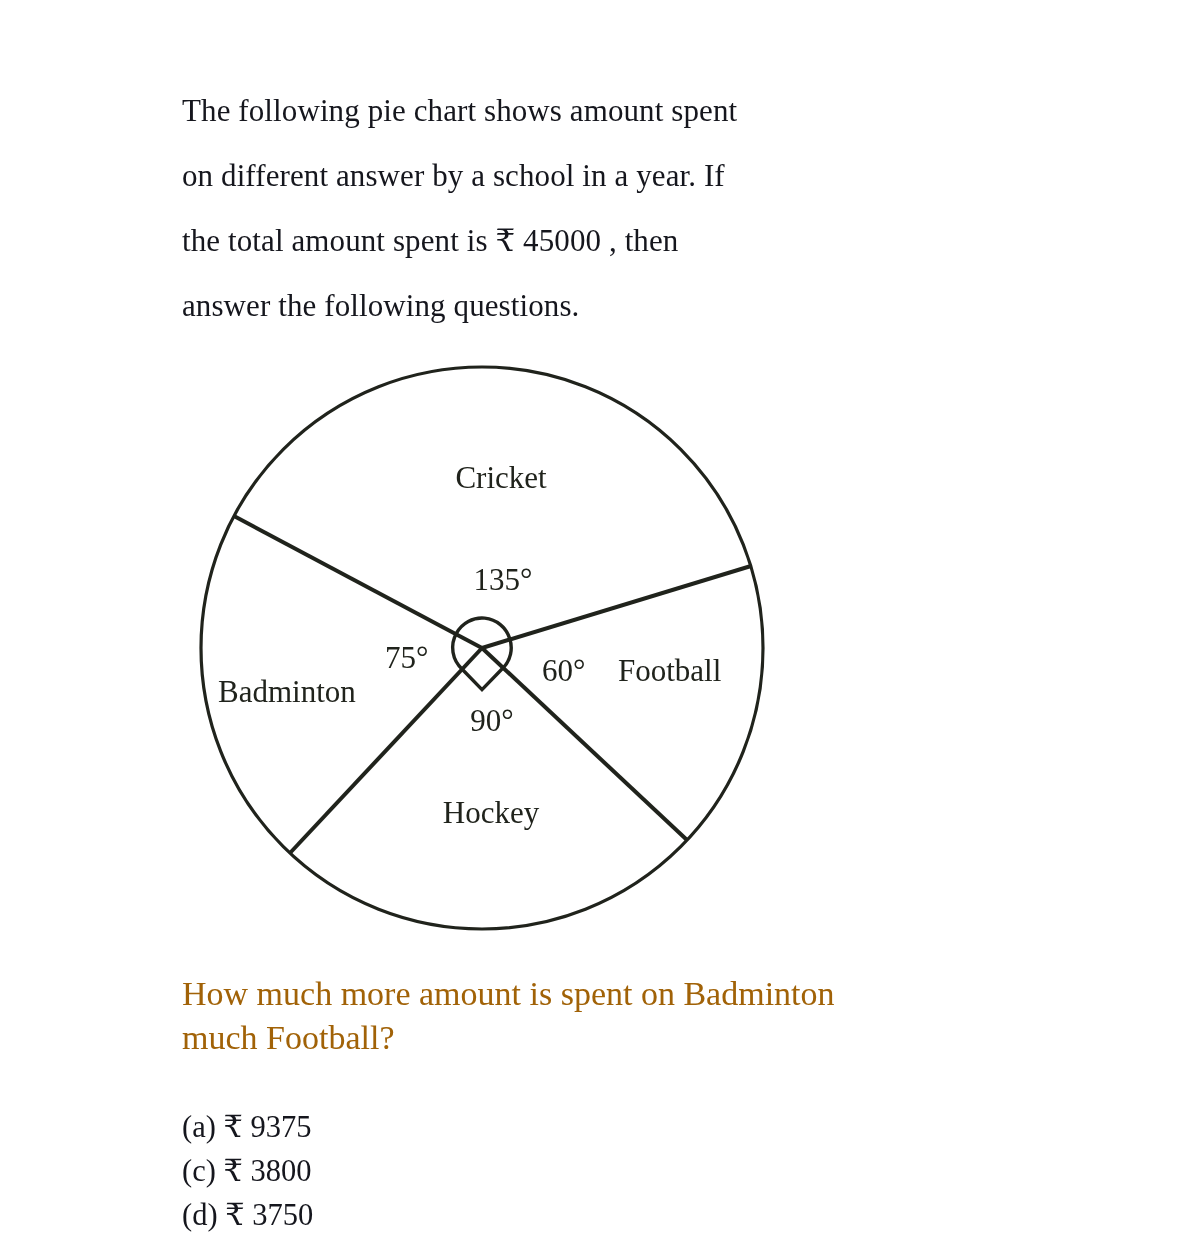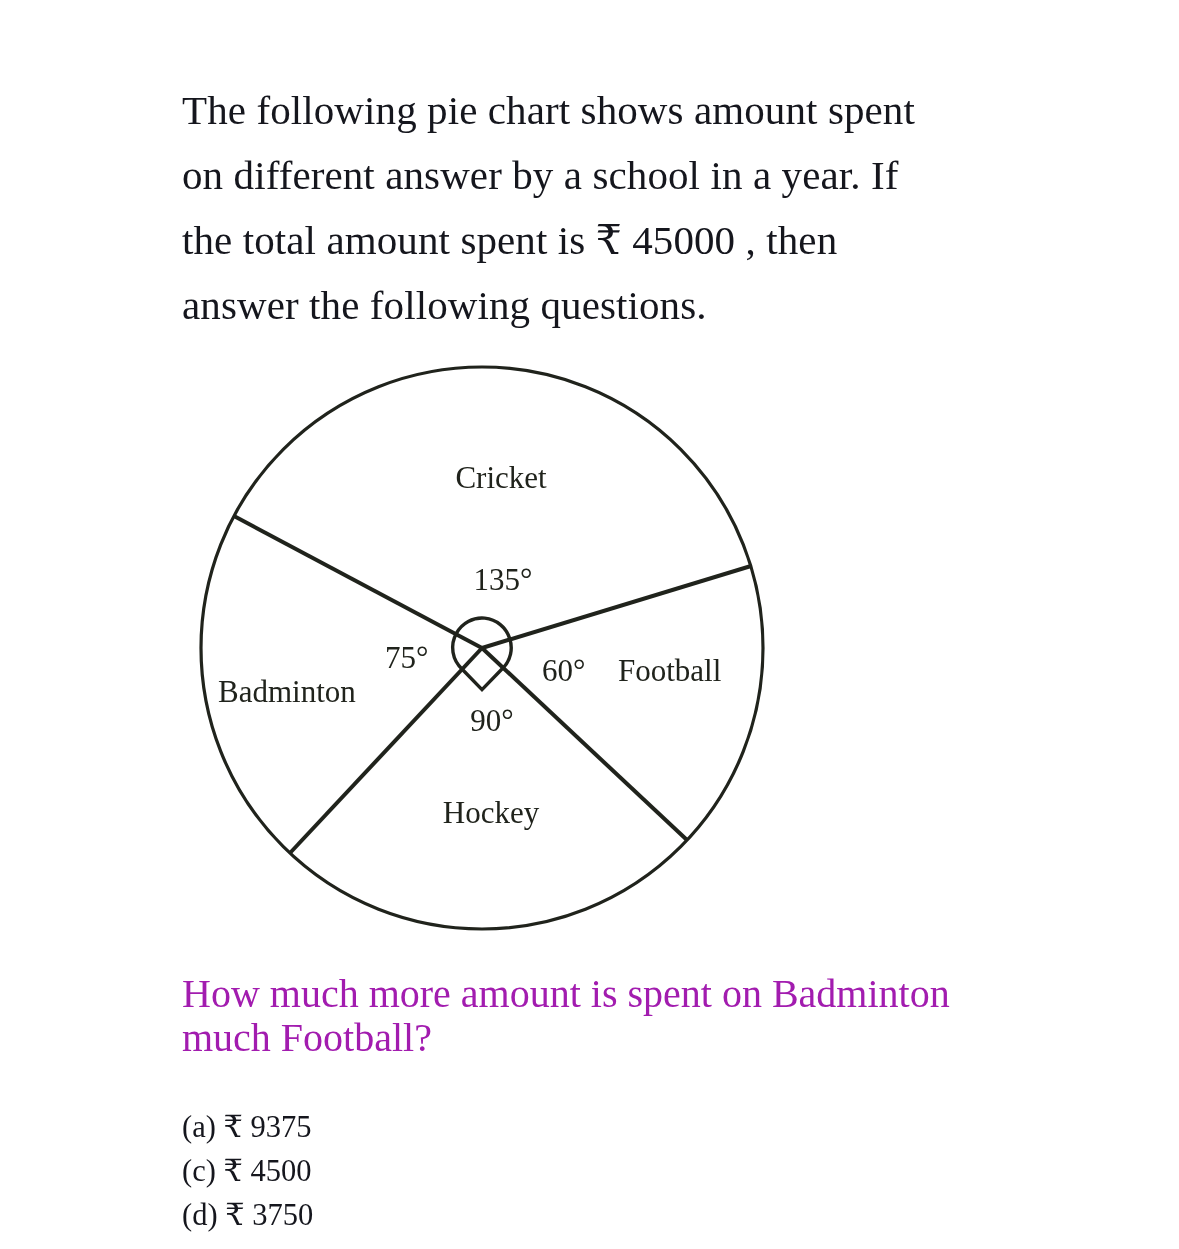--- a/index.html
+++ b/index.html
@@ -18,21 +18,21 @@
   }
 
   
   #intro {
     position: absolute;
     left: 182px;
     top: 78px;
     width: 790px;
   }
   #intro .line {
-    font-size: 41px;
+    font-size: 31px;
     line-height: 65px;
     color: #15161d;
     white-space: pre;
     letter-spacing: 0.1px;
   }
 
   
   #figure {
     position: absolute;
     left: 176px;
@@ -55,23 +55,23 @@
   }
 
   
   #question {
     position: absolute;
     left: 182px;
     top: 972px;
     width: 860px;
   }
   #question .qline {
-    font-size: 40px;
+    font-size: 34px;
     line-height: 43.5px;
-    color: #a21caf;
+    color: #a16207;
     white-space: pre;
   }
   #options {
     position: absolute;
     left: 182px;
     top: 1059px;
     width: 500px;
     margin-top: 46px;
   }
   #options .opt {
@@ -130,15 +130,15 @@
   </svg>
 </div>
 
 <div id="question">
   <div class="qline">How much more amount is spent on Badminton</div>
   <div class="qline">much Football?</div>
 </div>
 
 <div id="options">
   <div class="opt">(a) ₹ 9375</div>
-  <div class="opt">(c) ₹ 4500</div>
+  <div class="opt">(c) ₹ 3800</div>
   <div class="opt">(d) ₹ 3750</div>
 </div>
 
 </body></html>

